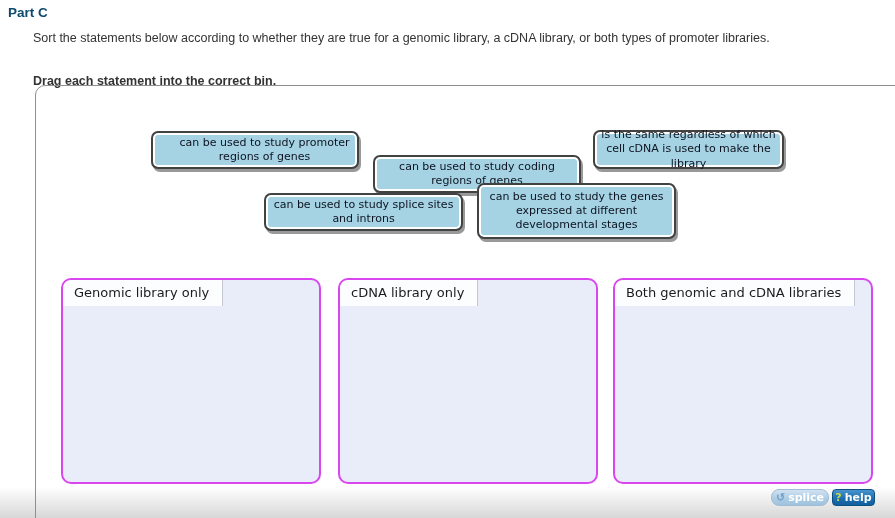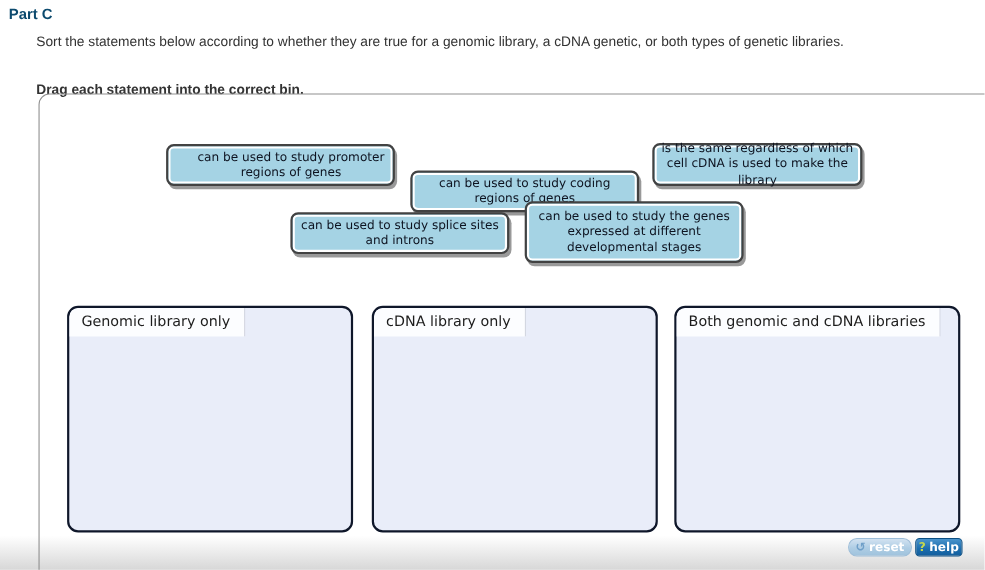--- a/index.html
+++ b/index.html
@@ -49,21 +49,21 @@
   }
   #tile-0 { left:115px; top:45px;  width:208px; height:38px;padding-left:25px; }
   #tile-1 { left:337px; top:29px;  width:208px; height:38px;margin-top:40px; }
   #tile-2 { left:557px; top:44px;  width:191px; height:39px; }
   #tile-3 { left:228px; top:107px; width:199px; height:38px; }
   #tile-4 { left:441px; top:97px;  width:199px; height:56px; }
 
   .bin {
     position:absolute; top:192px;
     width:260px; height:206px;
-    border:2px solid #0f172a;
+    border:2px solid #d946ef;
     border-radius:10px;
     background:#e9edf9;
     overflow:hidden;
   }
   #bin-0 { left:25px; }
   #bin-1 { left:302px; }
   #bin-2 { left:577px; }
   .bin-label {
     display:inline-block;
     background:#fcfdff;
@@ -99,21 +99,21 @@
     font-family:"DejaVu Sans", sans-serif;
     font-size:11px; font-weight:bold; color:#ffffff;
     cursor:pointer;
   }
   .help-icon { color:#c8d94c; font-size:11px; font-weight:bold; line-height:1; }
 </style>
 </head>
 <body>
 
 <div class="part-title">Part C</div>
-<div class="instructions">Sort the statements below according to whether they are true for a genomic library, a cDNA genetic, or both types of genetic libraries.</div>
+<div class="instructions">Sort the statements below according to whether they are true for a genomic library, a cDNA library, or both types of promoter libraries.</div>
 <div class="drag-instruction">Drag each statement into the correct bin.</div>
 
 <div class="activity">
 
   <div class="tile" id="tile-0">
     <span>can be used to study promoter regions of genes</span>
   </div>
   <div class="tile" id="tile-1">
     <span>can be used to study coding regions of genes</span>
   </div>
@@ -134,18 +134,18 @@
     <span class="bin-label">cDNA library only</span>
   </div>
   <div class="bin" id="bin-2">
     <span class="bin-label">Both genomic and cDNA libraries</span>
   </div>
 
 </div>
 
 <div class="reset-btn">
   <span class="reset-icon">↺</span>
-  <span>reset</span>
+  <span>splice</span>
 </div>
 <div class="help-btn">
   <span class="help-icon">?</span>
   <span>help</span>
 </div>
 
 </body></html>

